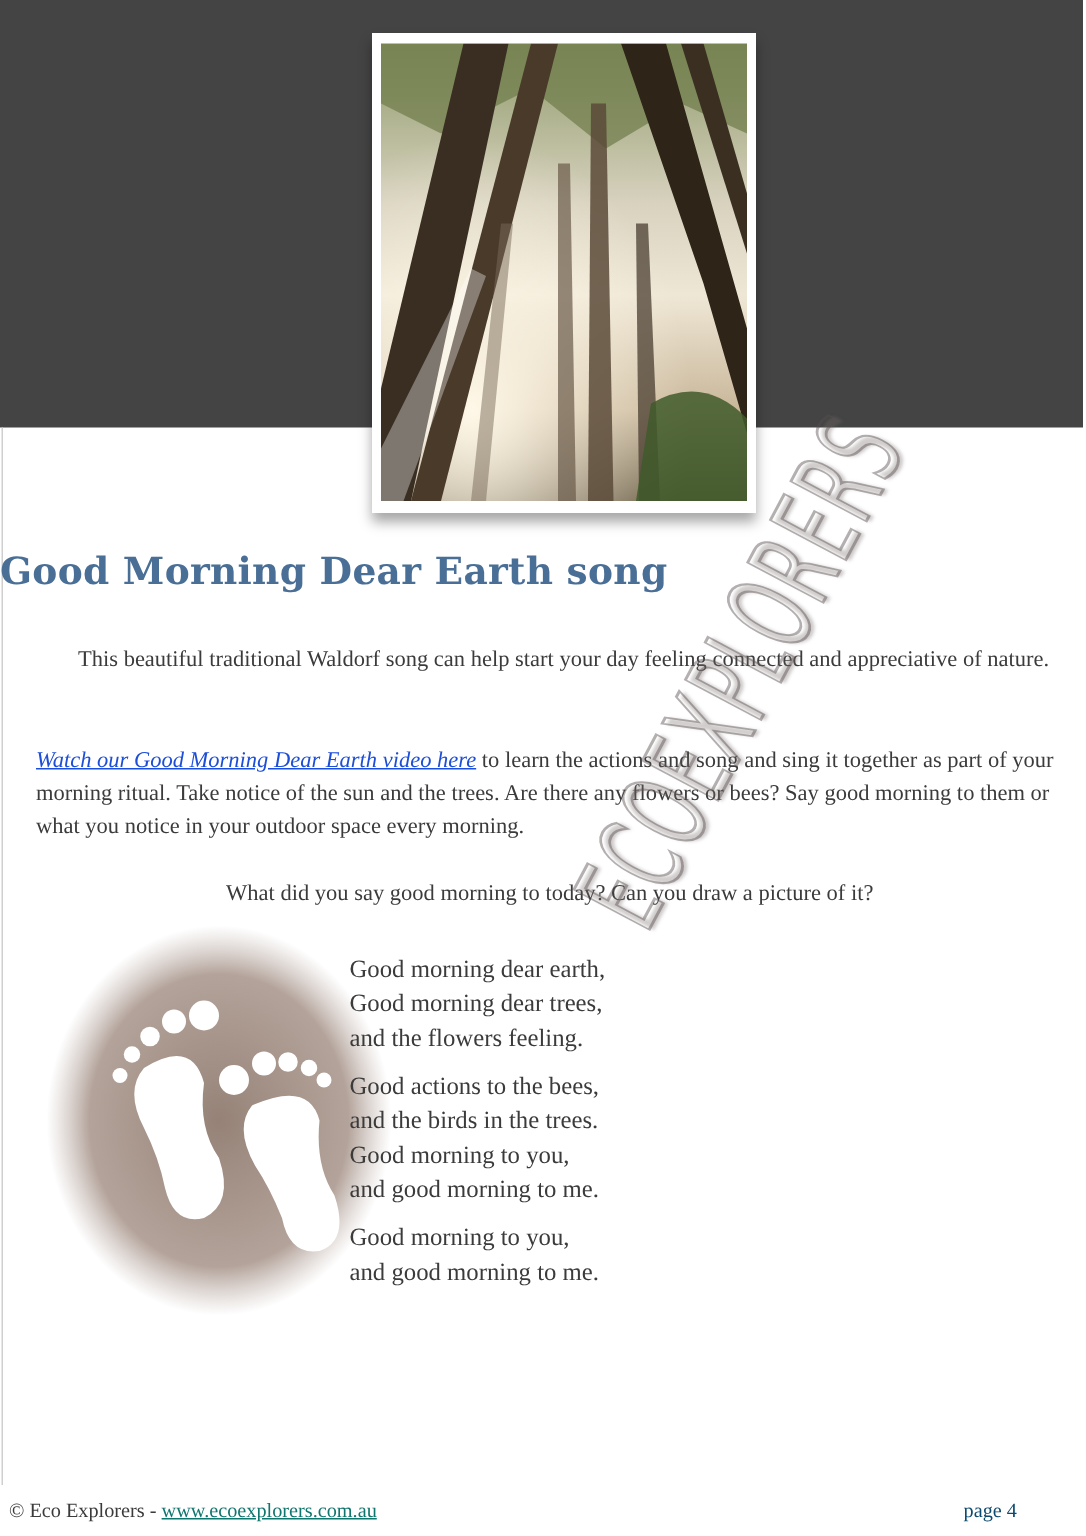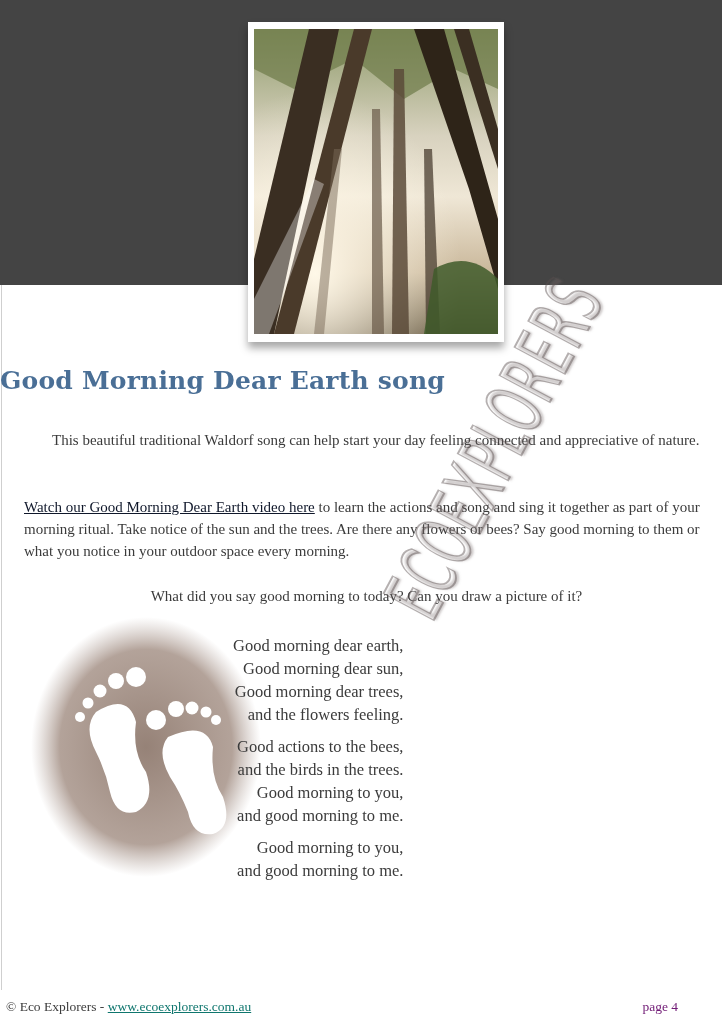--- a/index.html
+++ b/index.html
@@ -35,48 +35,48 @@
       font-family: "DejaVu Serif", "Liberation Serif", serif; font-weight: bold;
       font-size: 25px; color: #4a6f96; letter-spacing: 0.2px;
     }
     .para {
       position: absolute; left: 24px; width: 685px;
       font-size: 15px; line-height: 22px; color: #3b3b3b;
     }
     .p1 { top: 429px; margin-left: 28px; }
     .p2 { top: 496px; }
     .p3 { top: 585px; text-align: center; }
-    .link { color: #0f172a; text-decoration: underline; cursor: pointer; }
+    .link { color: #1d4ed8; text-decoration: underline; cursor: pointer; font-style: italic; }
 
     .footprint {
       position: absolute; left: 28px; top: 612px; width: 240px; height: 270px;
     }
     .lyrics {
       position: absolute; left: 233px; top: 634px;
-      font-size: 16.5px; line-height: 23px; color: #3b3b3b; text-align: right;
+      font-size: 16.5px; line-height: 23px; color: #3b3b3b;
     }
     .stanza { margin-bottom: 9px; }
     .stanza div { white-space: nowrap; }
 
     .watermark {
       position: absolute; left: 215px; top: 440px; width: 520px; height: 90px;
       transform: rotate(-62deg); transform-origin: center;
       font-family: "DejaVu Sans", sans-serif; font-size: 78px; font-weight: normal;
       letter-spacing: 4px; color: transparent;
       -webkit-text-stroke: 2px rgba(90,80,80,0.45);
       text-shadow: 2px 3px 3px rgba(120,110,110,0.35);
       pointer-events: none; white-space: nowrap; transform: translate(0,0) rotate(-62deg) scaleX(0.55);
     }
 
     .footer-left {
       position: absolute; left: 6px; top: 999px; font-size: 13.5px; color: #3b3b3b;
     }
     .footer-left a { color: #0f766e; text-decoration: underline; cursor: pointer; }
     .footer-right {
-      position: absolute; right: 46px; top: 999px; font-size: 13.5px; color: #701a75;
+      position: absolute; right: 46px; top: 999px; font-size: 13.5px; color: #0c4a6e;
     }
   </style>
 </head>
 <body>
 
 <div class="header-band"></div>
 <div class="right-edge"></div>
 <div class="left-rule"></div>
 
 <div class="photo-frame">
@@ -137,21 +137,20 @@
       <circle cx="178" cy="100" r="5.5"></circle>
       <circle cx="188" cy="108" r="5"></circle>
       <path d="M140 125 Q178 108 185 135 Q182 165 195 185 Q205 215 185 222 Q165 225 160 200 Q152 180 142 165 Q128 140 140 125 Z"></path>
     </g>
   </svg>
 </div>
 
 <div class="lyrics">
   <div class="stanza">
     <div>Good morning dear earth,</div>
-    <div>Good morning dear sun,</div>
     <div>Good morning dear trees,</div>
     <div>and the flowers feeling.</div>
   </div>
   <div class="stanza">
     <div>Good actions to the bees,</div>
     <div>and the birds in the trees.</div>
     <div>Good morning to you,</div>
     <div>and good morning to me.</div>
   </div>
   <div class="stanza">

